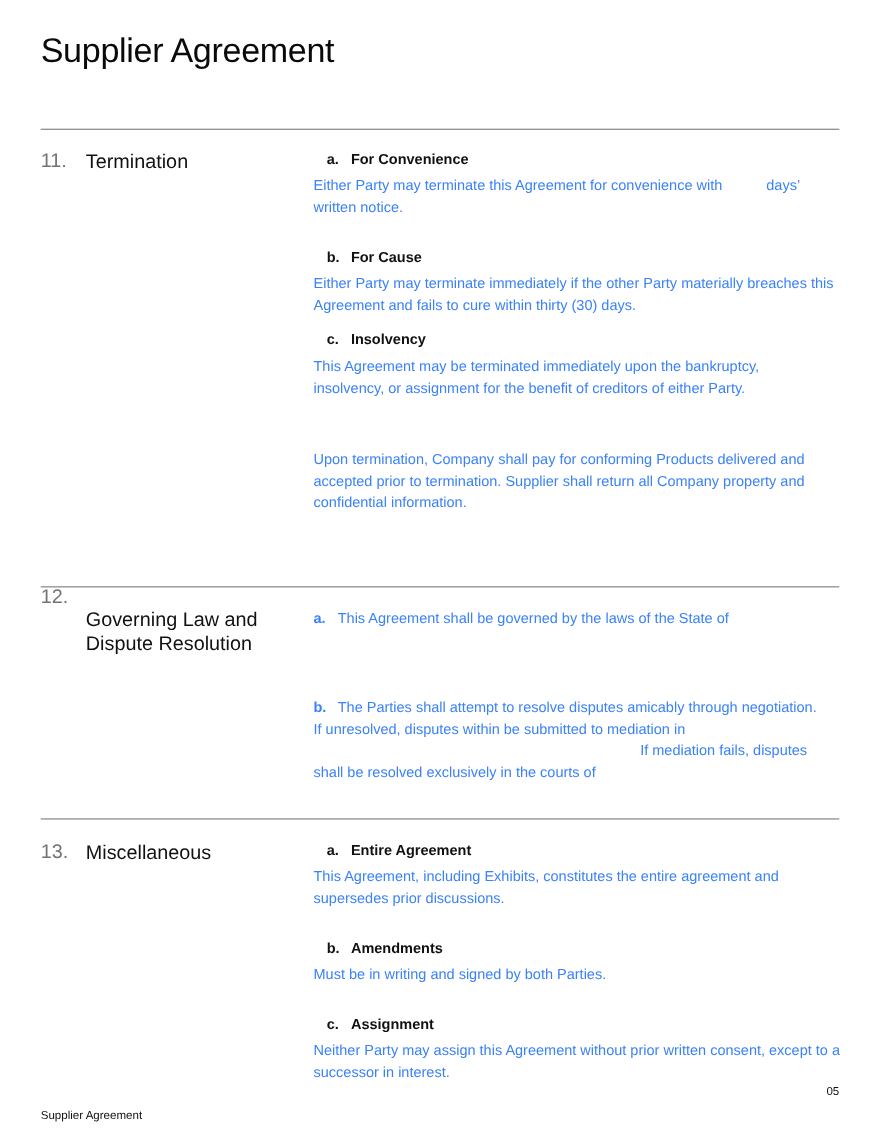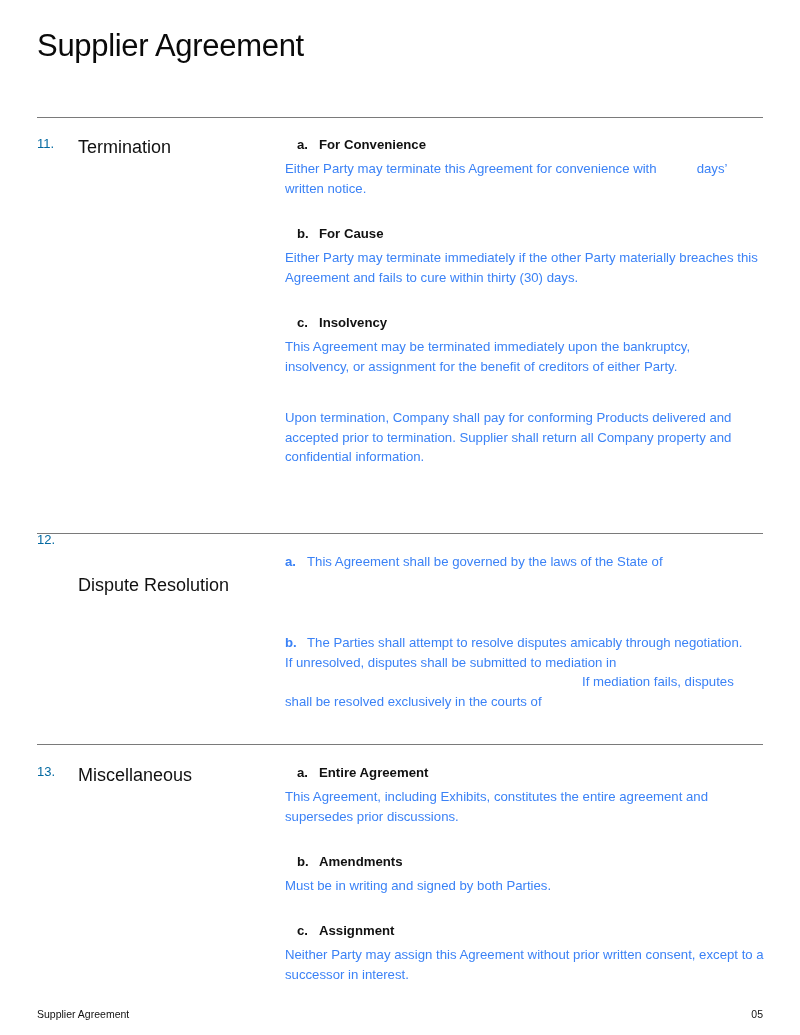--- a/index.html
+++ b/index.html
@@ -1,31 +1,31 @@
 <!DOCTYPE html>
 <html><head>
 <meta charset="utf-8">
 <style>
   html, body { margin: 0; padding: 0; background: #ffffff; }
   body { width: 800px; height: 1035px; position: relative; overflow: hidden;
          font-family: "Liberation Sans", sans-serif; color: #111111; }
   .title { position: absolute; left: 37px; top: 28px; font-size: 31px; font-weight: 400;
            letter-spacing: -0.3px; margin: 0; color: #0a0a0a; }
   .rule { position: absolute; left: 37px; width: 726px; height: 0; border-top: 1px solid #7a7a7a; }
-  .sec-num { position: absolute; left: 37px; font-size: 13px; color: #0369a1; }
+  .sec-num { position: absolute; left: 37px; font-size: 18px; color: #737373; }
   .sec-title { position: absolute; left: 78px; font-size: 18px; line-height: 22px; color: #111; }
   .block { position: absolute; left: 285px; width: 480px; }
   .sub-head { font-size: 13.2px; font-weight: 700; color: #111; height: 18px; line-height: 18px; margin-left: 12px; }
   .sub-head .letter { display: inline-block; width: 22px; font-weight: 700; }
   .sub-head .lbl { font-weight: 600; }
   .body-text { font-size: 13.2px; line-height: 19.5px; color: #3b82f6; margin-top: 5px; }
   .inline-letter { display: inline-block; width: 22px; font-weight: 700; }
   .blank { display: inline-block; }
   .footer-left { position: absolute; left: 37px; top: 1008px; font-size: 10.5px; color: #111; }
-  .footer-right { position: absolute; right: 37px; top: 1008px; font-size: 10.5px; color: #111; text-align: center; }
+  .footer-right { position: absolute; right: 37px; top: 986px; font-size: 10.5px; color: #111; text-align: center; }
 </style>
 </head>
 <body>
 
 <h1 class="title">Supplier Agreement</h1>
 
 <div class="rule" style="top:117px"></div>
 
 <div>
   <div class="sec-num" style="top:136px">11.</div>
@@ -41,51 +41,51 @@
     </div>
   </div>
 
   <div class="block" style="top:225px">
     <div class="sub-head">
       <span class="letter">b.</span><span class="lbl">For Cause</span>
     </div>
     <div class="body-text">Either Party may terminate immediately if the other Party materially breaches this Agreement and fails to cure within thirty (30) days.</div>
   </div>
 
-  <div class="block" style="top:314px">
+  <div class="block" style="top:300px">
     <div class="sub-head">
       <span class="letter">c.</span><span class="lbl">Insolvency</span>
     </div>
     <div class="body-text" style="width:440px">This Agreement may be terminated immediately upon the bankruptcy, insolvency, or assignment for the benefit of creditors of either Party.</div>
   </div>
 
   <div class="block" style="top:403px">
     <div class="body-text" style="width:470px">Upon termination, Company shall pay for conforming Products delivered and accepted prior to termination. Supplier shall return all Company property and confidential information.</div>
   </div>
 </div>
 
 <div class="rule" style="top:533px"></div>
 
 <div>
   <div class="sec-num" style="top:532px">12.</div>
   <div class="sec-title" style="top:552px">
-    <br>
+    <span>Governing Law and</span><br>
     <span>Dispute Resolution</span>
   </div>
 
   <div class="block" style="top:552px">
     <div class="body-text" style="margin-top:0">
       <span class="inline-letter">a.</span><span>This Agreement shall be governed by the laws of the State of</span><span class="blank" style="width:80px"></span>
     </div>
   </div>
 
   <div class="block" style="top:617px">
     <div class="body-text" style="margin-top:16px">
       <span class="inline-letter">b.</span><span>The Parties shall attempt to resolve disputes amicably through negotiation.</span><br>
-      <span>If unresolved, disputes shall be submitted to mediation in</span><span class="blank" style="width:100px"></span><br>
+      <span>If unresolved, disputes within be submitted to mediation in</span><span class="blank" style="width:100px"></span><br>
       <span class="blank" style="width:297px"></span><span>If mediation fails, disputes</span><br>
       <span>shall be resolved exclusively in the courts of</span><span class="blank" style="width:100px"></span>
     </div>
   </div>
 </div>
 
 <div class="rule" style="top:744px"></div>
 
 <div>
   <div class="sec-num" style="top:764px">13.</div>

